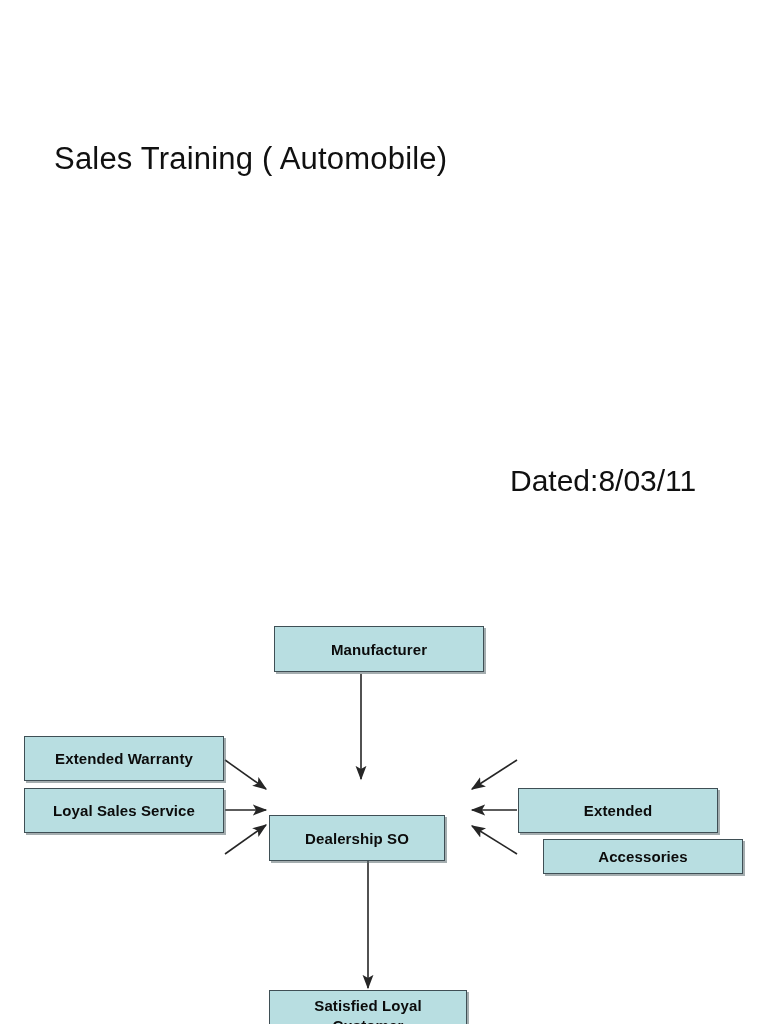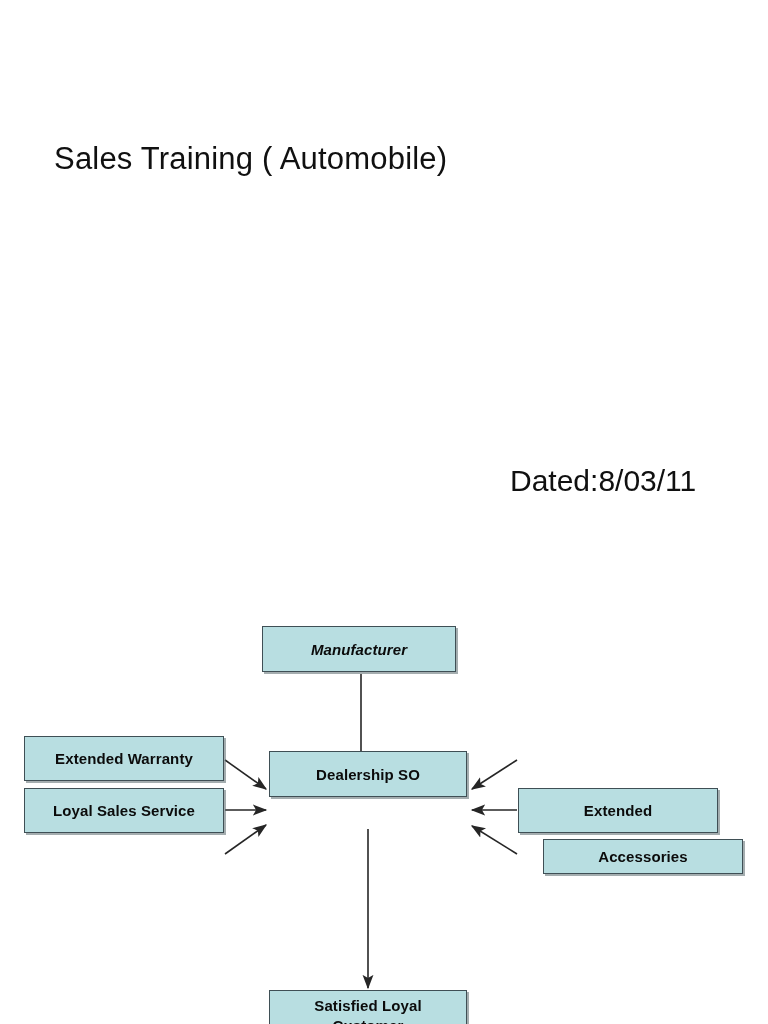--- a/index.html
+++ b/index.html
@@ -75,22 +75,22 @@
     color: #0b0b0b;
     letter-spacing: 0.1px;
   }
   .node-label {
     display: block;
     padding: 0 6px;
     white-space: pre-line;
   }
 
   
-  #node-manufacturer { left: 262px; top: 626px; width: 194px; height: 46px; font-style: italic; }
-  #node-dealership   { left: 269px; top: 751px; width: 198px; height: 46px; text-align: center; }
+  #node-manufacturer { left: 274px; top: 626px; width: 210px; height: 46px; }
+  #node-dealership   { left: 269px; top: 815px; width: 176px; height: 46px; text-align: center; }
 
   #node-extended-warranty { left: 24px; top: 736px; width: 200px; height: 45px; }
   #node-after-sales       { left: 24px; top: 788px; width: 200px; height: 45px; }
   #node-finance           { left: 24px; top: 839px; width: 200px; height: 45px; }
 
   #node-exchange-bonus { left: 518px; top: 736px; width: 200px; height: 45px; }
   #node-insurance      { left: 518px; top: 788px; width: 200px; height: 45px; }
   #node-accessories    { left: 518px; top: 839px; width: 200px; height: 35px; margin-left: 25px; }
 
   #node-satisfied-customer {

